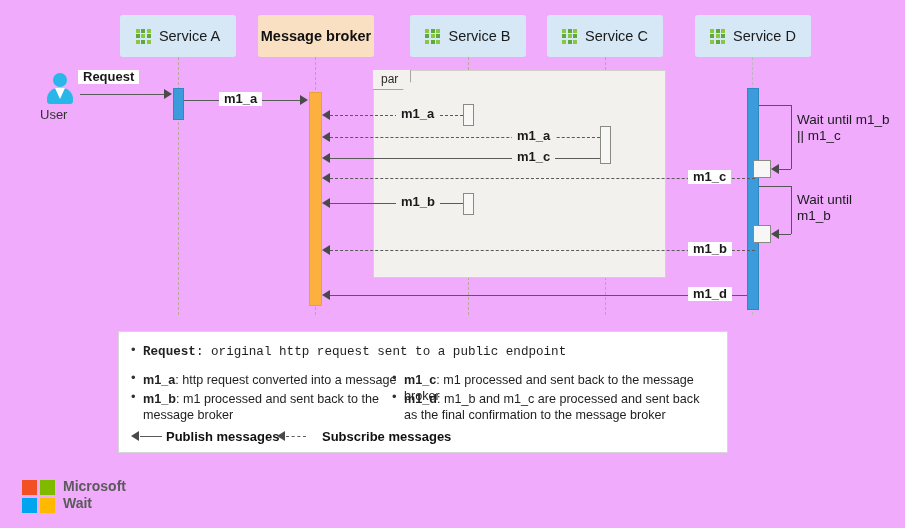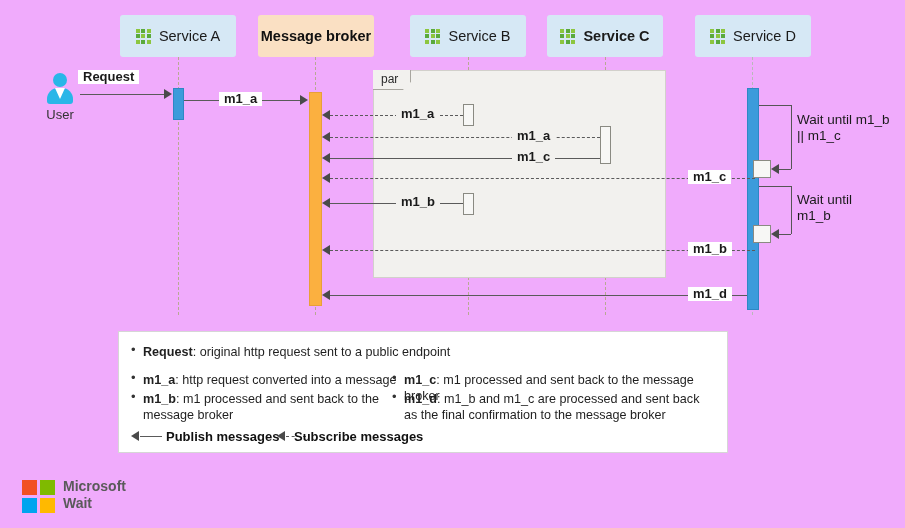--- a/index.html
+++ b/index.html
@@ -105,21 +105,21 @@
     border-right: 1px solid #a8a69f;
     border-bottom: 1px solid #a8a69f;
     font-size: 12px;
     color: #2a2a2a;
     padding: 2px 12px 3px 8px;
     clip-path: polygon(0 0, 100% 0, 100% 58%, 78% 100%, 0 100%);
     line-height: 14px;
   }
 
   
-  #user-actor { position: absolute; text-align: center; }
+  #user-actor { position: absolute; text-align: left; }
   .user-head {
     width: 14px; height: 14px; border-radius: 50%;
     background: #29b6e8; margin: 0 auto;
   }
   .user-body {
     width: 26px; height: 16px; margin: 1px auto 0;
     background: #29b6e8;
     border-radius: 11px 11px 3px 3px;
     position: relative;
   }
@@ -216,21 +216,21 @@
         <i></i>
         <i class="l"></i>
         <i></i>
         <i class="l"></i>
         <i></i>
         <i class="l"></i>
     </span>
     <span>Service B</span>
   </div>
 
-  <div class="participant" style="left:547px; top:15px; width:116px;font-weight:bold;">
+  <div class="participant" style="left:547px; top:15px; width:116px;">
     <span class="svc-grid">
       <i class="l"></i>
         <i></i>
         <i class="l"></i>
         <i></i>
         <i class="l"></i>
         <i></i>
         <i class="l"></i>
         <i></i>
         <i class="l"></i>
@@ -331,21 +331,21 @@
     <div class="seg-r" style="left:32px; top:0; height:48px;"></div>
     <div class="seg-b" style="left:14px; top:48px; width:18px;"></div>
     <div class="arrow-l" style="left:12px; top:43px;"></div>
   </div>
   <div class="waitnote" style="left:797px; top:192px; width:105px;">Wait until
 m1_b</div>
 
   <div id="legend" style="left:118px; top:331px; width:610px; height:122px;"></div>
 
   <div class="bullet" style="left:131px; top:342px;">•</div>
-  <div class="leg-item" style="left:143px; top:344px; width:450px;">
+  <div class="leg-item" style="left:143px; top:344px; width:450px;font-family:Liberation Mono, monospace;">
     <b>Request</b><span>: original http request sent to a public endpoint</span>
   </div>
 
   <div class="bullet" style="left:131px; top:370px;">•</div>
   <div class="leg-item" style="left:143px; top:372px; width:265px;">
     <b>m1_a</b><span>: http request converted into a message</span>
   </div>
 
   <div class="bullet" style="left:131px; top:389px;">•</div>
   <div class="leg-item" style="left:143px; top:391px; width:240px;">
@@ -361,21 +361,21 @@
   <div class="leg-item" style="left:404px; top:391px; width:310px;">
     <b>m1_d</b><span>: m1_b and m1_c are processed and sent back as the final confirmation to the message broker</span>
   </div>
 
   <div class="msg" style="left:140px; top:436px; width:22px;"></div>
   <div class="arrow-l" style="left:131px; top:431px;"></div>
   <div class="leg-key" style="left:166px; top:429px;">Publish messages</div>
 
   <div class="msg dash" style="left:286px; top:436px; width:20px;"></div>
   <div class="arrow-l" style="left:277px; top:431px;"></div>
-  <div class="leg-key" style="left:294px; top:429px;">Subscribe messages</div>
+  <div class="leg-key" style="left:322px; top:429px;">Subscribe messages</div>
 
   <div id="ms-logo" style="left:22px; top:478px;">
     <div id="ms-squares" style="left:0; top:2px;">
       <i style="background:#f25022;"></i>
       <i style="background:#7fba00;"></i>
       <i style="background:#00a4ef;"></i>
       <i style="background:#ffb900;"></i>
     </div>
     <div id="ms-text" style="left:41px; top:0;font-weight:bold;">
       <div>Microsoft</div>

